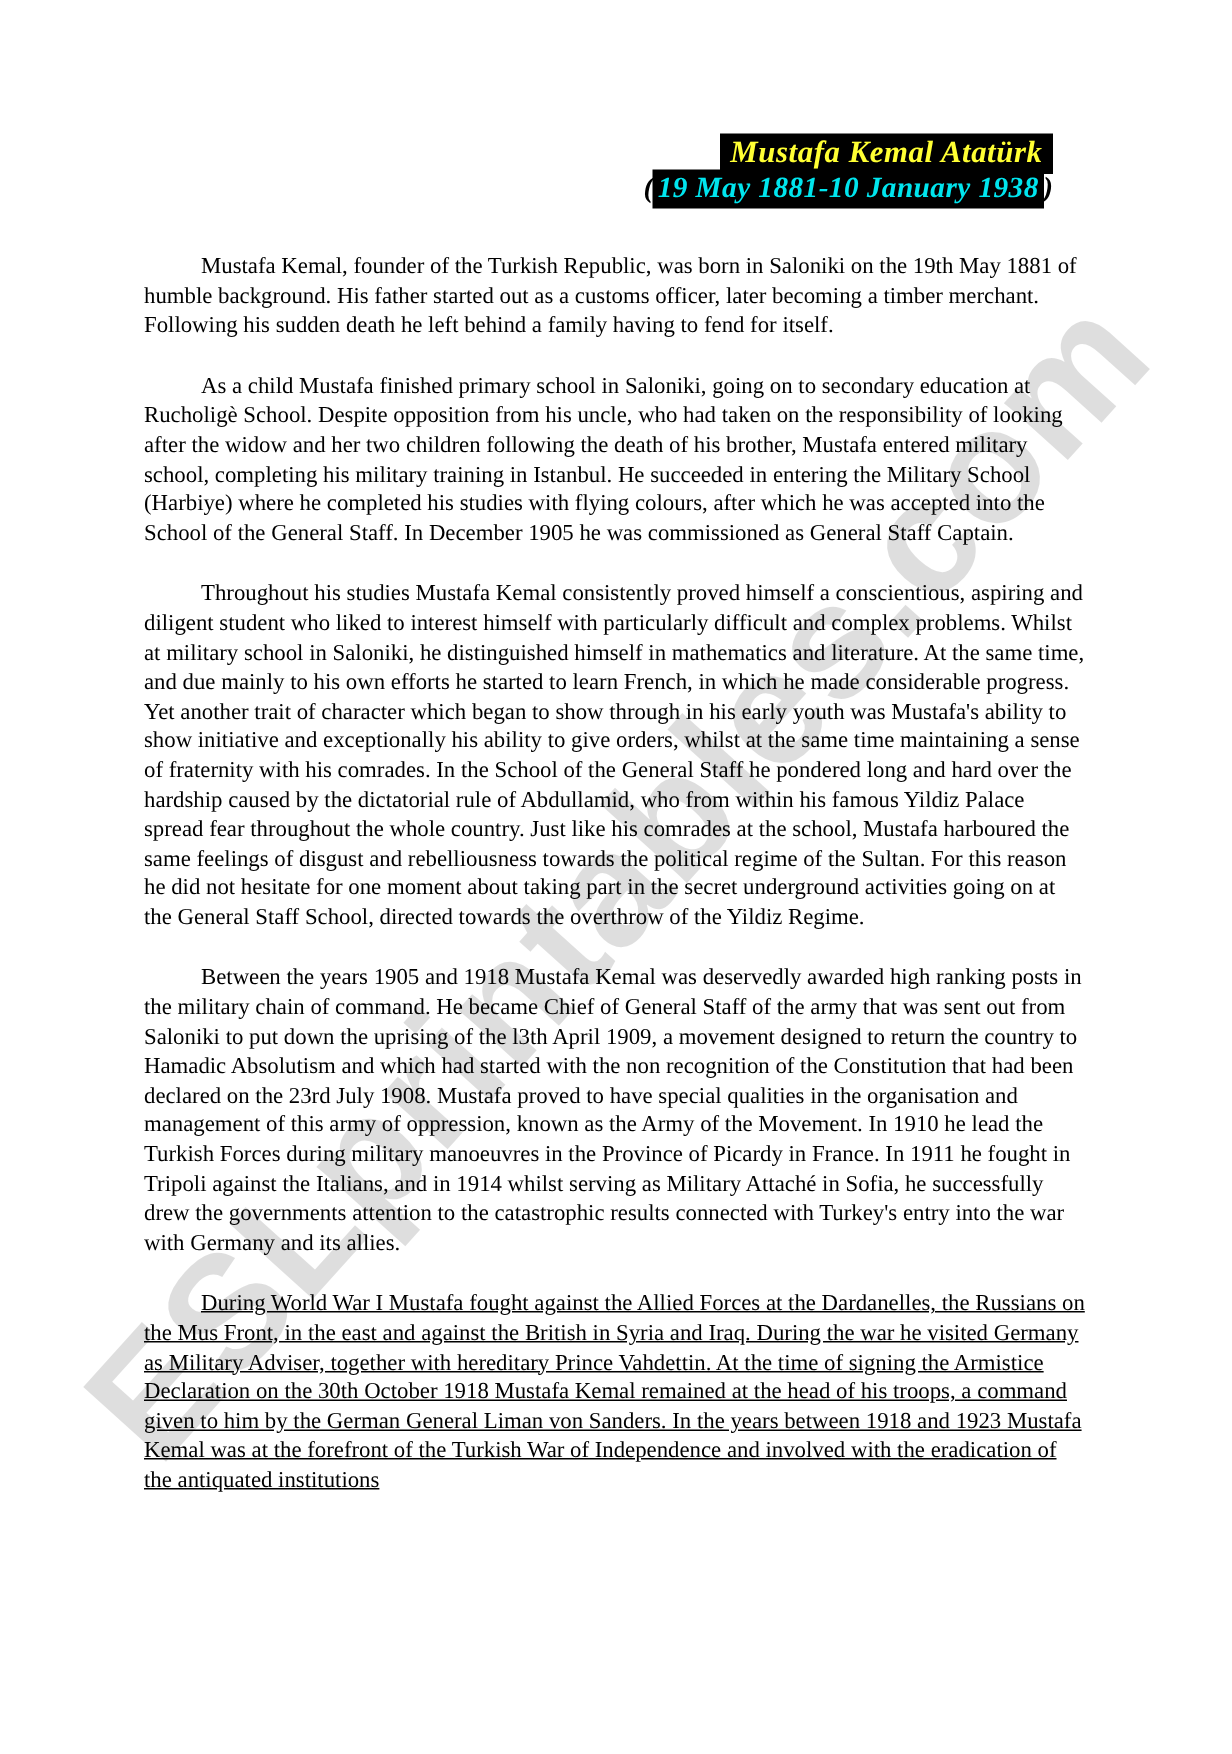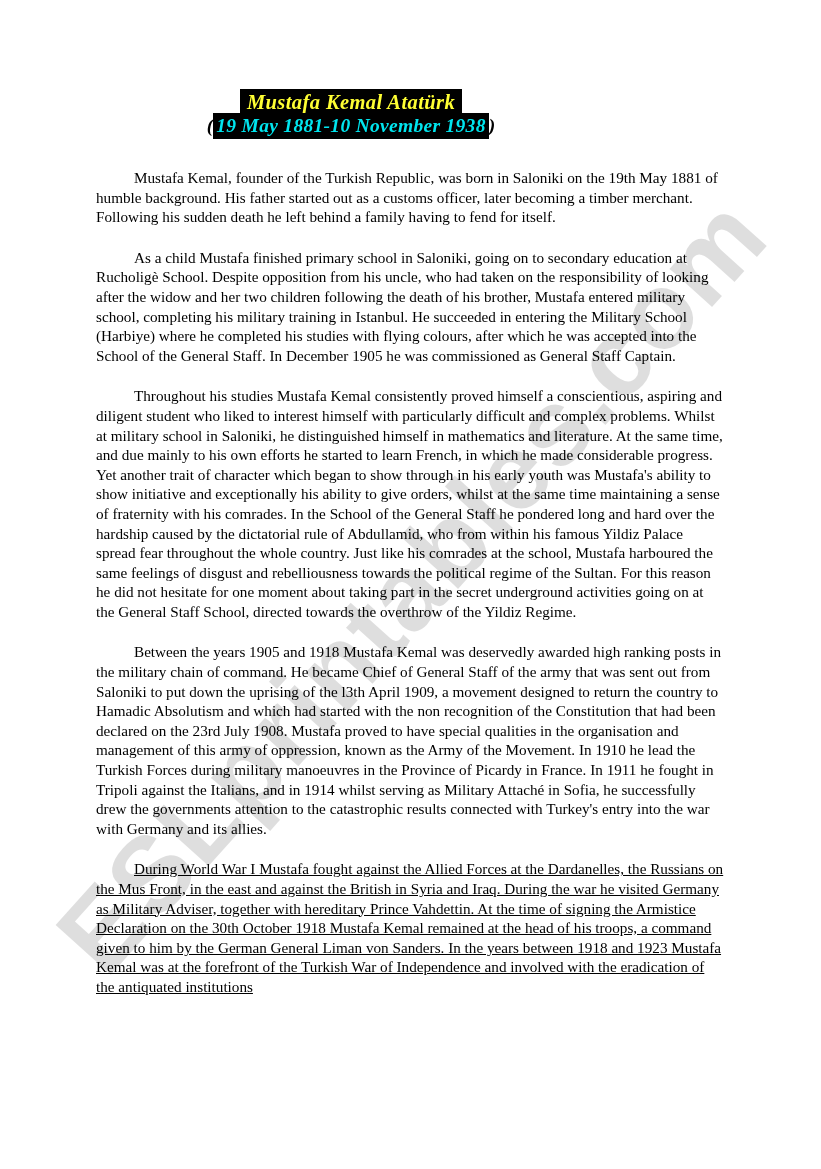--- a/index.html
+++ b/index.html
@@ -46,21 +46,21 @@
     color: rgba(0, 0, 0, 0.13);
     text-shadow: 2px 2px 0 rgba(255,255,255,0.55);
   }
 
   
   .title-block {
     position: absolute;
     left: 0;
     top: 92px;
     width: 702px;
-    text-align: center;
+    text-align: right;
     z-index: 5;
   }
   .title-line-1 {
     line-height: 1.0;
     margin: 0 0 3px 0;
     white-space: nowrap;
   }
   .title-main {
     background: #000000;
     color: #FFFF33;
@@ -119,21 +119,21 @@
 
   <div class="watermark-layer">
     <div class="watermark-text">ESLprintables.com</div>
   </div>
 
   <div class="title-block">
     <div class="title-line-1">
       <span class="title-main">Mustafa Kemal Atatürk</span>
     </div>
     <div class="title-line-2">
-      <span class="title-paren">(</span><span class="title-dates">19 May 1881-10 November 1938</span><span class="title-paren">)</span>
+      <span class="title-paren">(</span><span class="title-dates">19 May 1881-10 January 1938</span><span class="title-paren">)</span>
     </div>
   </div>
 
   <div class="body-text">
     <p class="para">Mustafa Kemal, founder of the Turkish Republic, was born in Saloniki on the 19th May 1881 of humble background. His father started out as a customs officer, later becoming a timber merchant. Following his sudden death he left behind a family having to fend for itself.</p>
     <p class="para">As a child Mustafa finished primary school in Saloniki, going on to secondary education at Rucholigè School. Despite opposition from his uncle, who had taken on the responsibility of looking after the widow and her two children following the death of his brother, Mustafa entered military school, completing his military training in Istanbul. He succeeded in entering the Military School (Harbiye) where he completed his studies with flying colours, after which he was accepted into the School of the General Staff. In December 1905 he was commissioned as General Staff Captain.</p>
     <p class="para">Throughout his studies Mustafa Kemal consistently proved himself a conscientious, aspiring and diligent student who liked to interest himself with particularly difficult and complex problems. Whilst at military school in Saloniki, he distinguished himself in mathematics and literature. At the same time, and due mainly to his own efforts he started to learn French, in which he made considerable progress. Yet another trait of character which began to show through in his early youth was Mustafa's ability to show initiative and exceptionally his ability to give orders, whilst at the same time maintaining a sense of fraternity with his comrades. In the School of the General Staff he pondered long and hard over the hardship caused by the dictatorial rule of Abdullamid, who from within his famous Yildiz Palace spread fear throughout the whole country. Just like his comrades at the school, Mustafa harboured the same feelings of disgust and rebelliousness towards the political regime of the Sultan. For this reason he did not hesitate for one moment about taking part in the secret underground activities going on at the General Staff School, directed towards the overthrow of the Yildiz Regime.</p>
     <p class="para">Between the years 1905 and 1918 Mustafa Kemal was deservedly awarded high ranking posts in the military chain of command. He became Chief of General Staff of the army that was sent out from Saloniki to put down the uprising of the l3th April 1909, a movement designed to return the country to Hamadic Absolutism and which had started with the non recognition of the Constitution that had been declared on the 23rd July 1908. Mustafa proved to have special qualities in the organisation and management of this army of oppression, known as the Army of the Movement. In 1910 he lead the Turkish Forces during military manoeuvres in the Province of Picardy in France. In 1911 he fought in Tripoli against the Italians, and in 1914 whilst serving as Military Attaché in Sofia, he successfully drew the governments attention to the catastrophic results connected with Turkey's entry into the war with Germany and its allies.</p>
     <p class="para">During World War I Mustafa fought against the Allied Forces at the Dardanelles, the Russians on the Mus Front, in the east and against the British in Syria and Iraq. During the war he visited Germany as Military Adviser, together with hereditary Prince Vahdettin. At the time of signing the Armistice Declaration on the 30th October 1918 Mustafa Kemal remained at the head of his troops, a command given to him by the German General Liman von Sanders. In the years between 1918 and 1923 Mustafa Kemal was at the forefront of the Turkish War of Independence and involved with the eradication of the antiquated institutions</p>
   </div>

